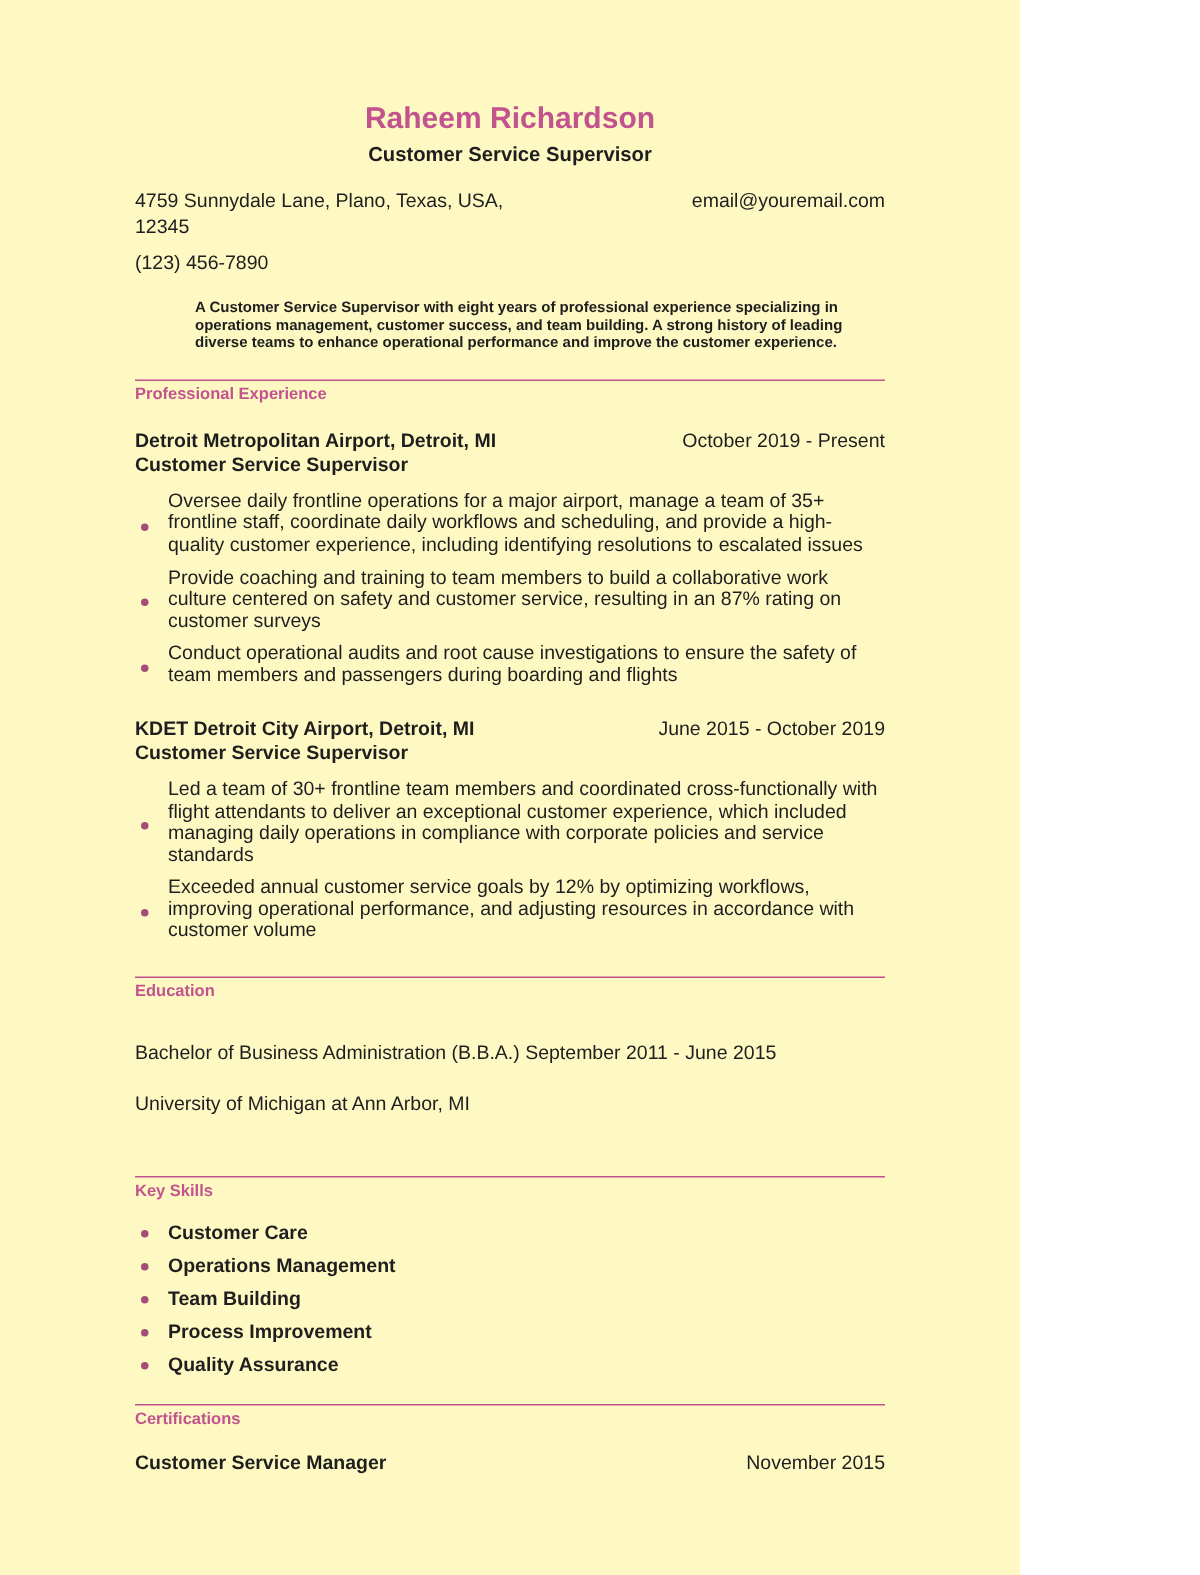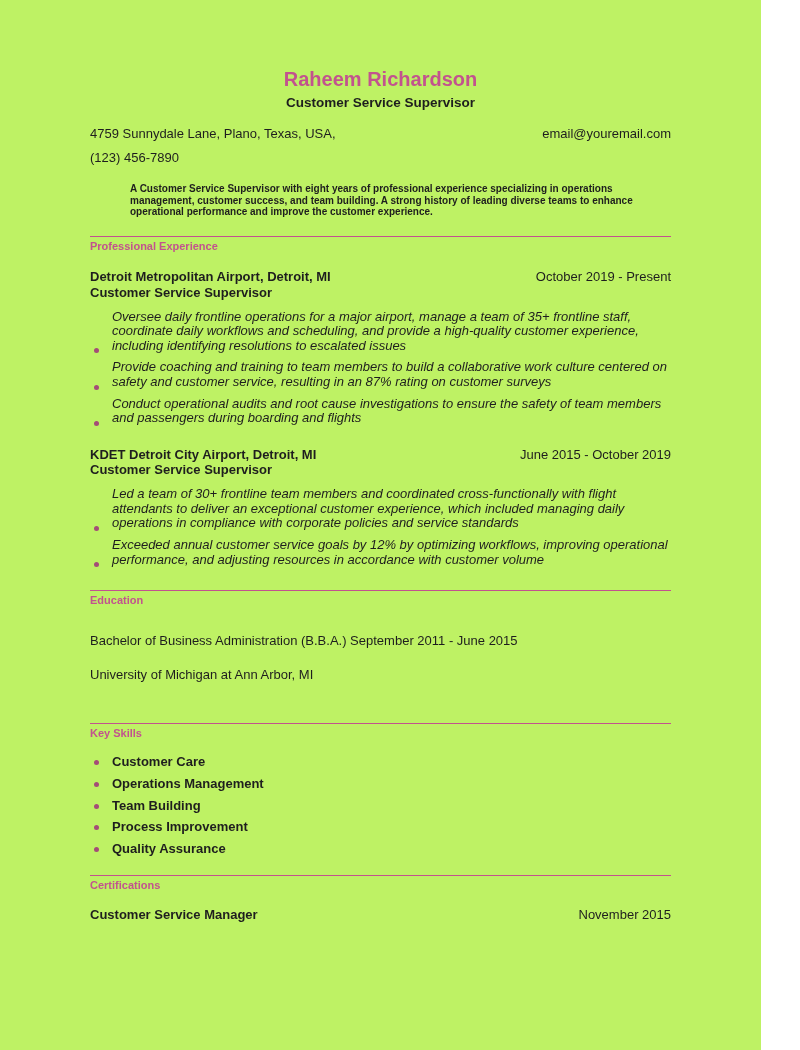--- a/index.html
+++ b/index.html
@@ -5,24 +5,24 @@
   * { margin: 0; padding: 0; box-sizing: border-box; }
   html, body { background: #ffffff; }
   body {
     width: 800px;
     height: 1050px;
     font-family: "Liberation Sans", "DejaVu Sans", sans-serif;
     color: #1e1e1e;
     overflow: hidden;
   }
   .page {
-    width: 761px;
+    width: 680px;
     height: 1050px;
     padding: 68px 90px 0 90px;
-    background: #bef264;
+    background: #fef9c3;
   }
   .name {
     text-align: center;
     font-size: 20px;
     font-weight: bold;
     color: #c2538e;
     line-height: 1.15;
   }
   .headline {
     text-align: center;
@@ -66,25 +66,24 @@
     justify-content: space-between;
     align-items: flex-start;
     font-size: 13px;
     line-height: 1.22;
   }
   .company, .role { font-weight: bold; }
   .dates { font-weight: normal; white-space: nowrap; }
   .bullets { margin-top: 9px; }
   .bullet-row {
     display: flex;
-    align-items: flex-end;
+    align-items: center;
     margin-bottom: 7px;
     font-size: 13px;
     line-height: 1.12;
-    font-style: italic;
   }
   .dot {
     flex: 0 0 auto;
     width: 5px;
     height: 5px;
     border-radius: 50%;
     background: #a44d77;
     margin: 5px 13px 0 4px;
   }
   .edu-line { font-size: 13px; line-height: 1.2; margin-top: 26px; }
@@ -106,20 +105,21 @@
 <body>
 
 <div class="page">
 
   <div class="name">Raheem Richardson</div>
   <div class="headline">Customer Service Supervisor</div>
 
   <div class="contact">
     <div class="contact-left">
       <div>4759 Sunnydale Lane, Plano, Texas, USA,</div>
+      <div>12345</div>
       <div class="phone">(123) 456-7890</div>
     </div>
     <div class="contact-right">email@youremail.com</div>
   </div>
 
   <div class="summary">A Customer Service Supervisor with eight years of professional experience specializing in operations management, customer success, and team building. A strong history of leading diverse teams to enhance operational performance and improve the customer experience.</div>
 
   <div class="section-rule"></div>
   <div class="section-heading">Professional Experience</div>
 

